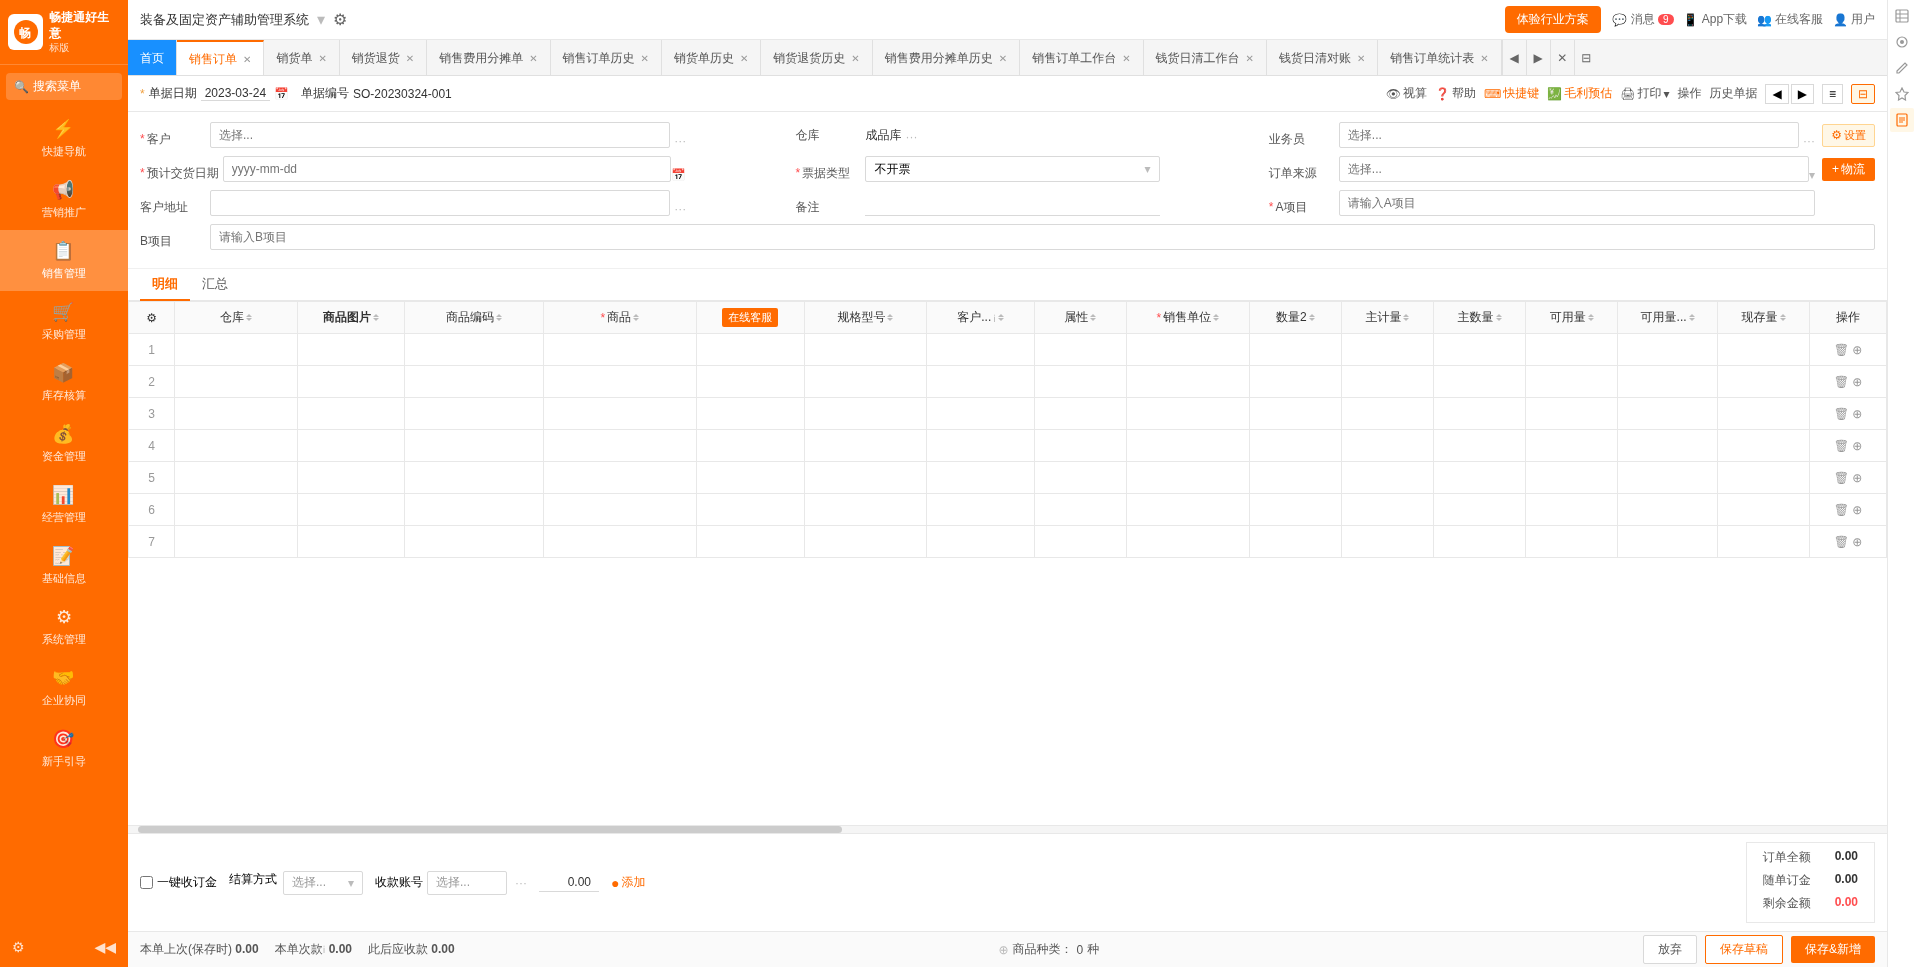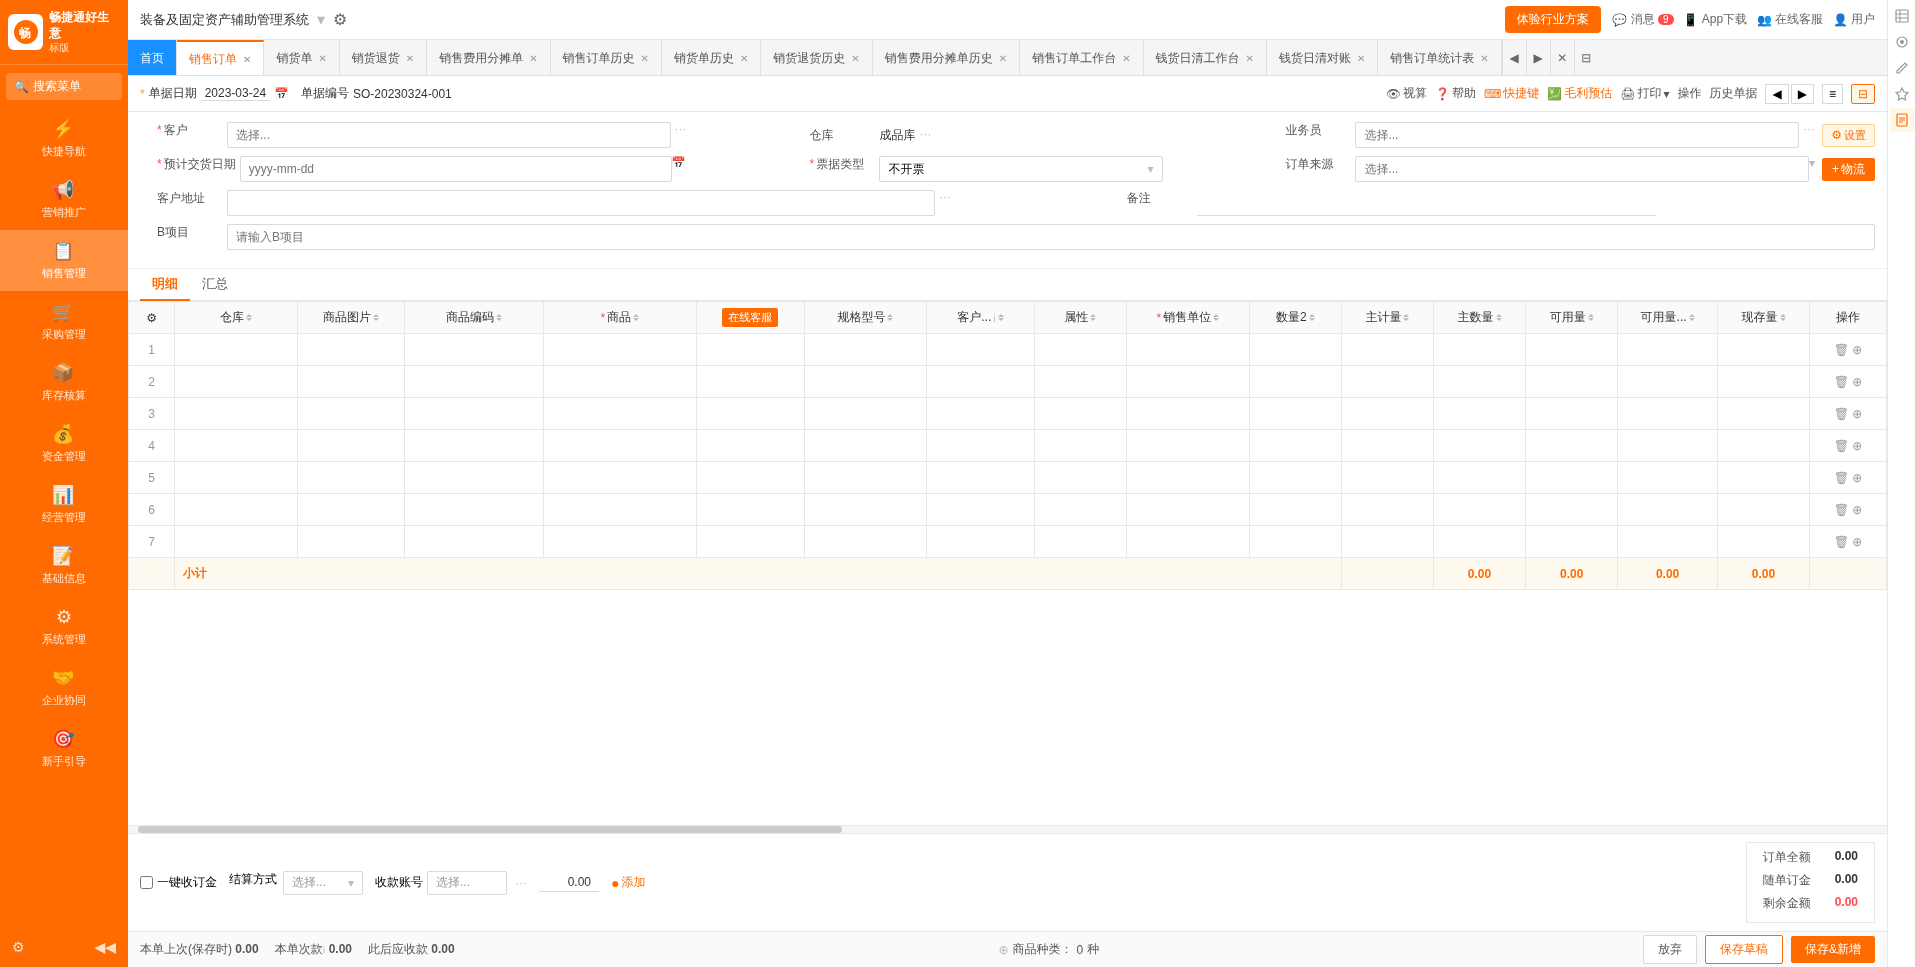--- a/index.html
+++ b/index.html
@@ -50,21 +50,21 @@
     .page-toolbar { height: 36px; background: white; border-bottom: 1px solid #e8e8e8; display: flex; align-items: center; justify-content: space-between; padding: 0 12px; flex-shrink: 0; }
     .page-toolbar-left { display: flex; align-items: center; gap: 12px; font-size: 12px; color: #333; }
     .page-toolbar-right { display: flex; align-items: center; gap: 8px; font-size: 12px; color: #555; }
     .toolbar-btn { display: flex; align-items: center; gap: 2px; cursor: pointer; color: #555; }
     .toolbar-btn.orange { color: #ff6b00; }
     .date-field { display: flex; align-items: center; gap: 4px; }
 
     
     .form-area { padding: 10px 12px; background: white; border-bottom: 1px solid #f0f0f0; flex-shrink: 0; }
     .form-row { display: flex; align-items: center; margin-bottom: 8px; gap: 0; }
-    .form-field { display: flex; align-items: flex-start; flex: 1; margin-left: 17px; }
+    .form-field { display: flex; align-items: flex-end; flex: 1; }
     .form-label { color: #555; white-space: nowrap; min-width: 70px; padding-right: 4px; }
     .form-label.required::before { content: '*'; color: #ff4d4f; margin-right: 2px; }
     .form-input { flex: 1; border: 1px solid #d9d9d9; border-radius: 2px; padding: 3px 8px; height: 26px; color: #999; min-width: 100px; }
     .form-select { display: flex; align-items: center; border: 1px solid #d9d9d9; border-radius: 2px; height: 26px; padding: 0 8px; min-width: 100px; cursor: pointer; }
     .form-dots { color: #bbb; margin-left: 4px; cursor: pointer; }
     .warehouse-text { color: #333; }
 
     
     .detail-tabs { display: flex; align-items: center; padding: 0 12px; border-bottom: 1px solid #e8e8e8; background: white; height: 32px; flex-shrink: 0; }
     .detail-tab { padding: 6px 12px; cursor: pointer; font-size: 13px; color: #555; border-bottom: 2px solid transparent; }
@@ -389,20 +389,24 @@
           <span class="form-label">客户地址</span>
           <input class="form-input" type="text" style="flex: 1 1 0%;">
           <span class="form-dots">···</span>
         </div>
         <div style="flex:0.3"></div>
         <div class="form-field" style="flex:1">
           <span class="form-label">备注</span>
           <input class="form-input" type="text" style="flex: 1 1 0%; border-top: none; border-right: none; border-left: none; border-image: initial; border-bottom: 1px solid rgb(217, 217, 217); border-radius: 0px;">
         </div>
         <div style="flex:0.3"></div>
+        <div class="form-field" style="flex:1.5">
+          <span class="form-label required">A项目</span>
+          <input class="form-input" type="text" style="flex: 1 1 0%;" placeholder="请输入A项目">
+        </div>
         <div style="width:60px;"></div>
       </div>
 
       <div class="form-row">
         <div class="form-field" style="flex:1.5">
           <span class="form-label">B项目</span>
           <input class="form-input" type="text" style="flex: 1 1 0%;" placeholder="请输入B项目">
         </div>
       </div>
     </div>
@@ -419,21 +423,21 @@
             <th class="col-setting" style="width:30px;">⚙</th>
             <th style="width:80px;">
               <div class="th-sort">
                   <span>仓库</span>
                   <div class="sort-icon">
                     <div class="sort-arrow up"></div>
                     <div class="sort-arrow down"></div>
                   </div>
                 </div>
             </th>
-            <th style="width:70px;">
+            <th style="width:70px;font-weight:bold;">
               <div class="th-sort">
                   <span>商品图片</span>
                   <div class="sort-icon">
                     <div class="sort-arrow up"></div>
                     <div class="sort-arrow down"></div>
                   </div>
                 </div>
             </th>
             <th style="width:90px;">
               <div class="th-sort">
@@ -701,30 +705,20 @@
             <td></td>
             <td></td>
             <td></td>
             <td></td>
             <td style="text-align:center;">
               <span style="cursor:pointer;color:#999;">🗑</span>
               <span style="cursor:pointer;color:#999;">⊕</span>
             </td>
           </tr>
 
-          <tr class="subtotal-row">
-            <td></td>
-            <td colspan="10" style="color:#ff6b00;font-weight:bold;text-align:left;padding-left:8px;">小计</td>
-            <td></td>
-            <td style="color:#ff6b00;font-weight:bold;text-align:center;">0.00</td>
-            <td style="color:#ff6b00;font-weight:bold;text-align:center;">0.00</td>
-            <td style="color:#ff6b00;font-weight:bold;text-align:center;">0.00</td>
-            <td style="color:#ff6b00;font-weight:bold;text-align:center;">0.00</td>
-            <td></td>
-          </tr>
         </tbody>
       </table>
     </div>
 
     <div style="height:8px;background:#f5f5f5;border-top:1px solid #e8e8e8;overflow:hidden;flex-shrink:0;">
       <div style="width:40%;height:100%;background:#ccc;border-radius:4px;margin-left:10px;cursor:pointer;"></div>
     </div>
 
     <div class="bottom-section">
       <div class="bottom-row">

